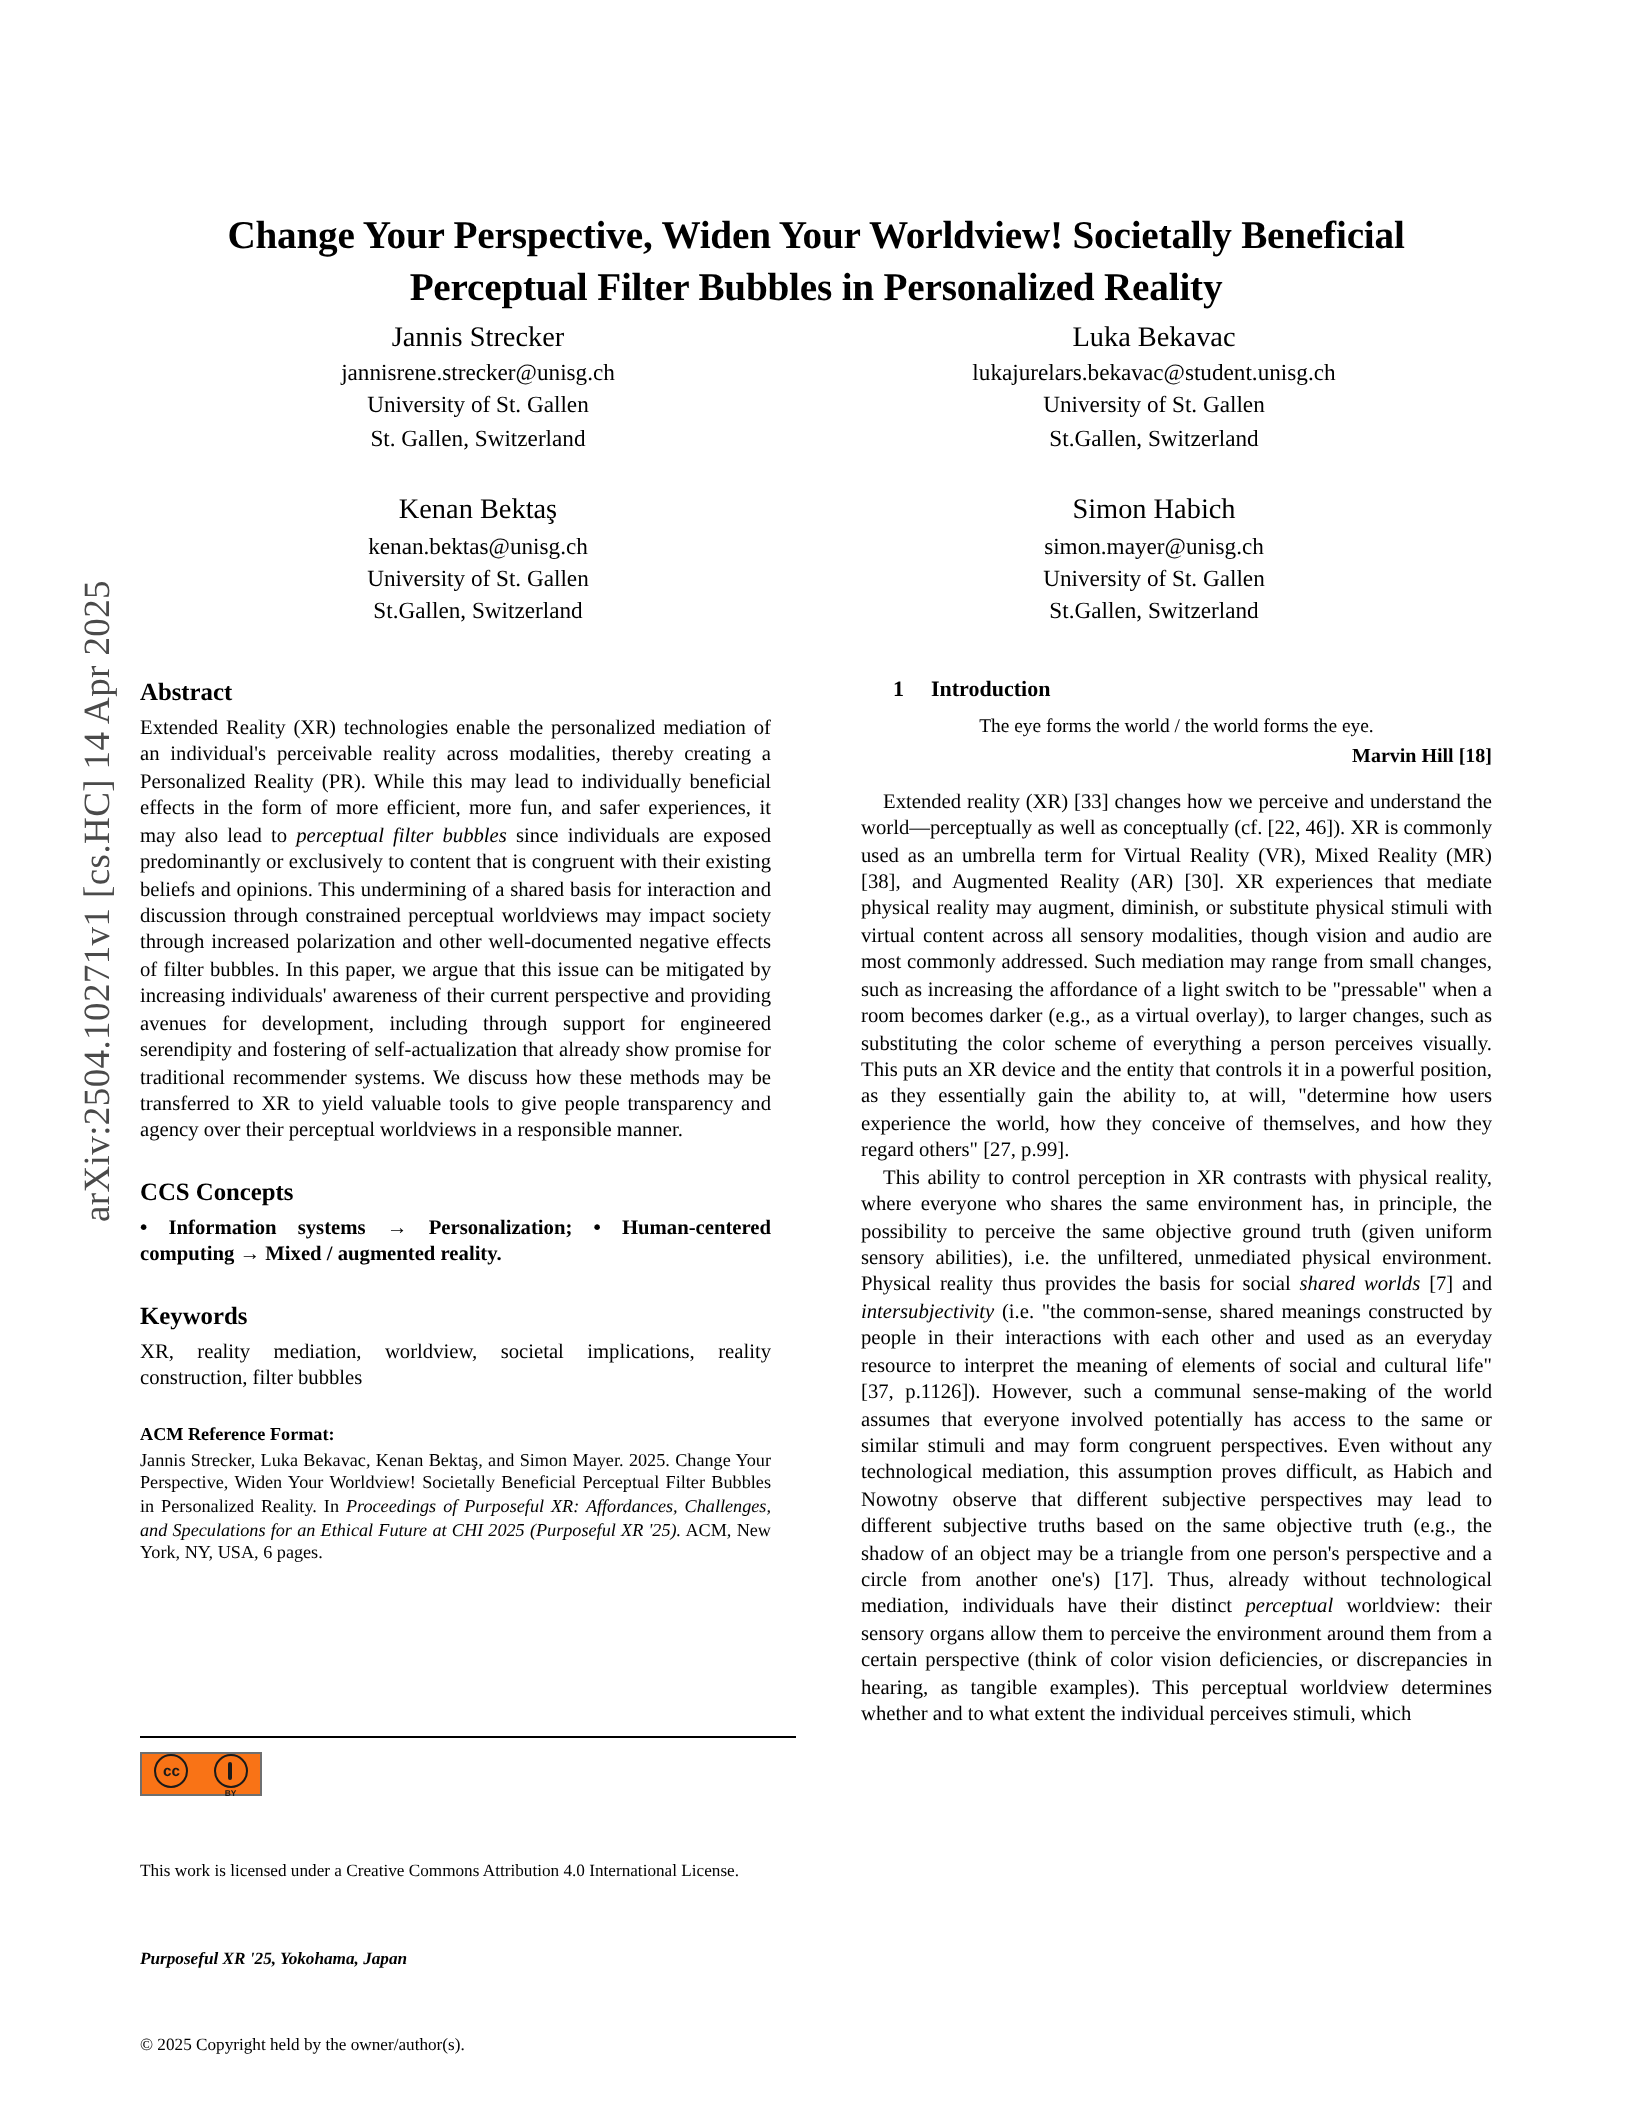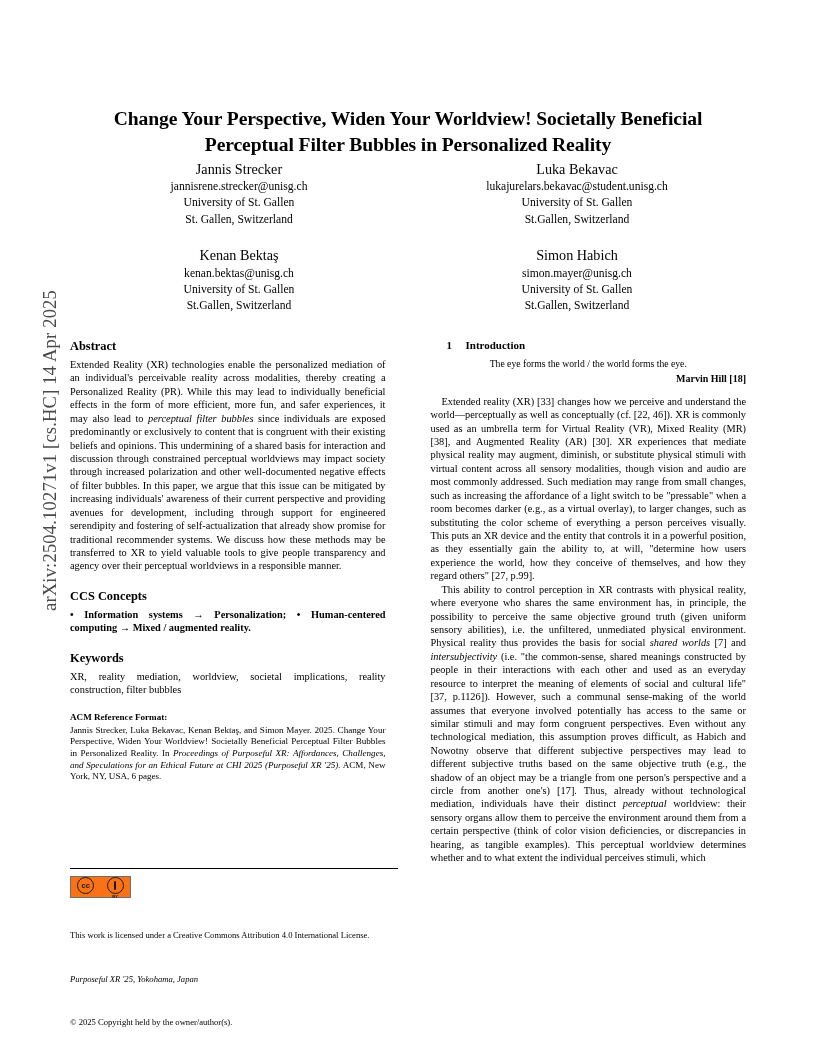--- a/index.html
+++ b/index.html
@@ -201,21 +201,21 @@
     font-size: 4.2px;
     font-family: "Liberation Sans", sans-serif;
     font-weight: bold;
     color: #1a1a1a;
   }
   .footer-line {
     font-size: 8.6px;
     line-height: 1.36;
     margin-top: 32px;
   }
-  .footer-line.ital { font-style: italic; }
+  .footer-line.ital { font-style: italic; font-weight: bold; }
 </style>
 </head>
 <body>
 
 <div class="page">
 
   <div class="arxiv-stamp">arXiv:2504.10271v1  [cs.HC]  14 Apr 2025</div>
 
   <div class="content">
 

